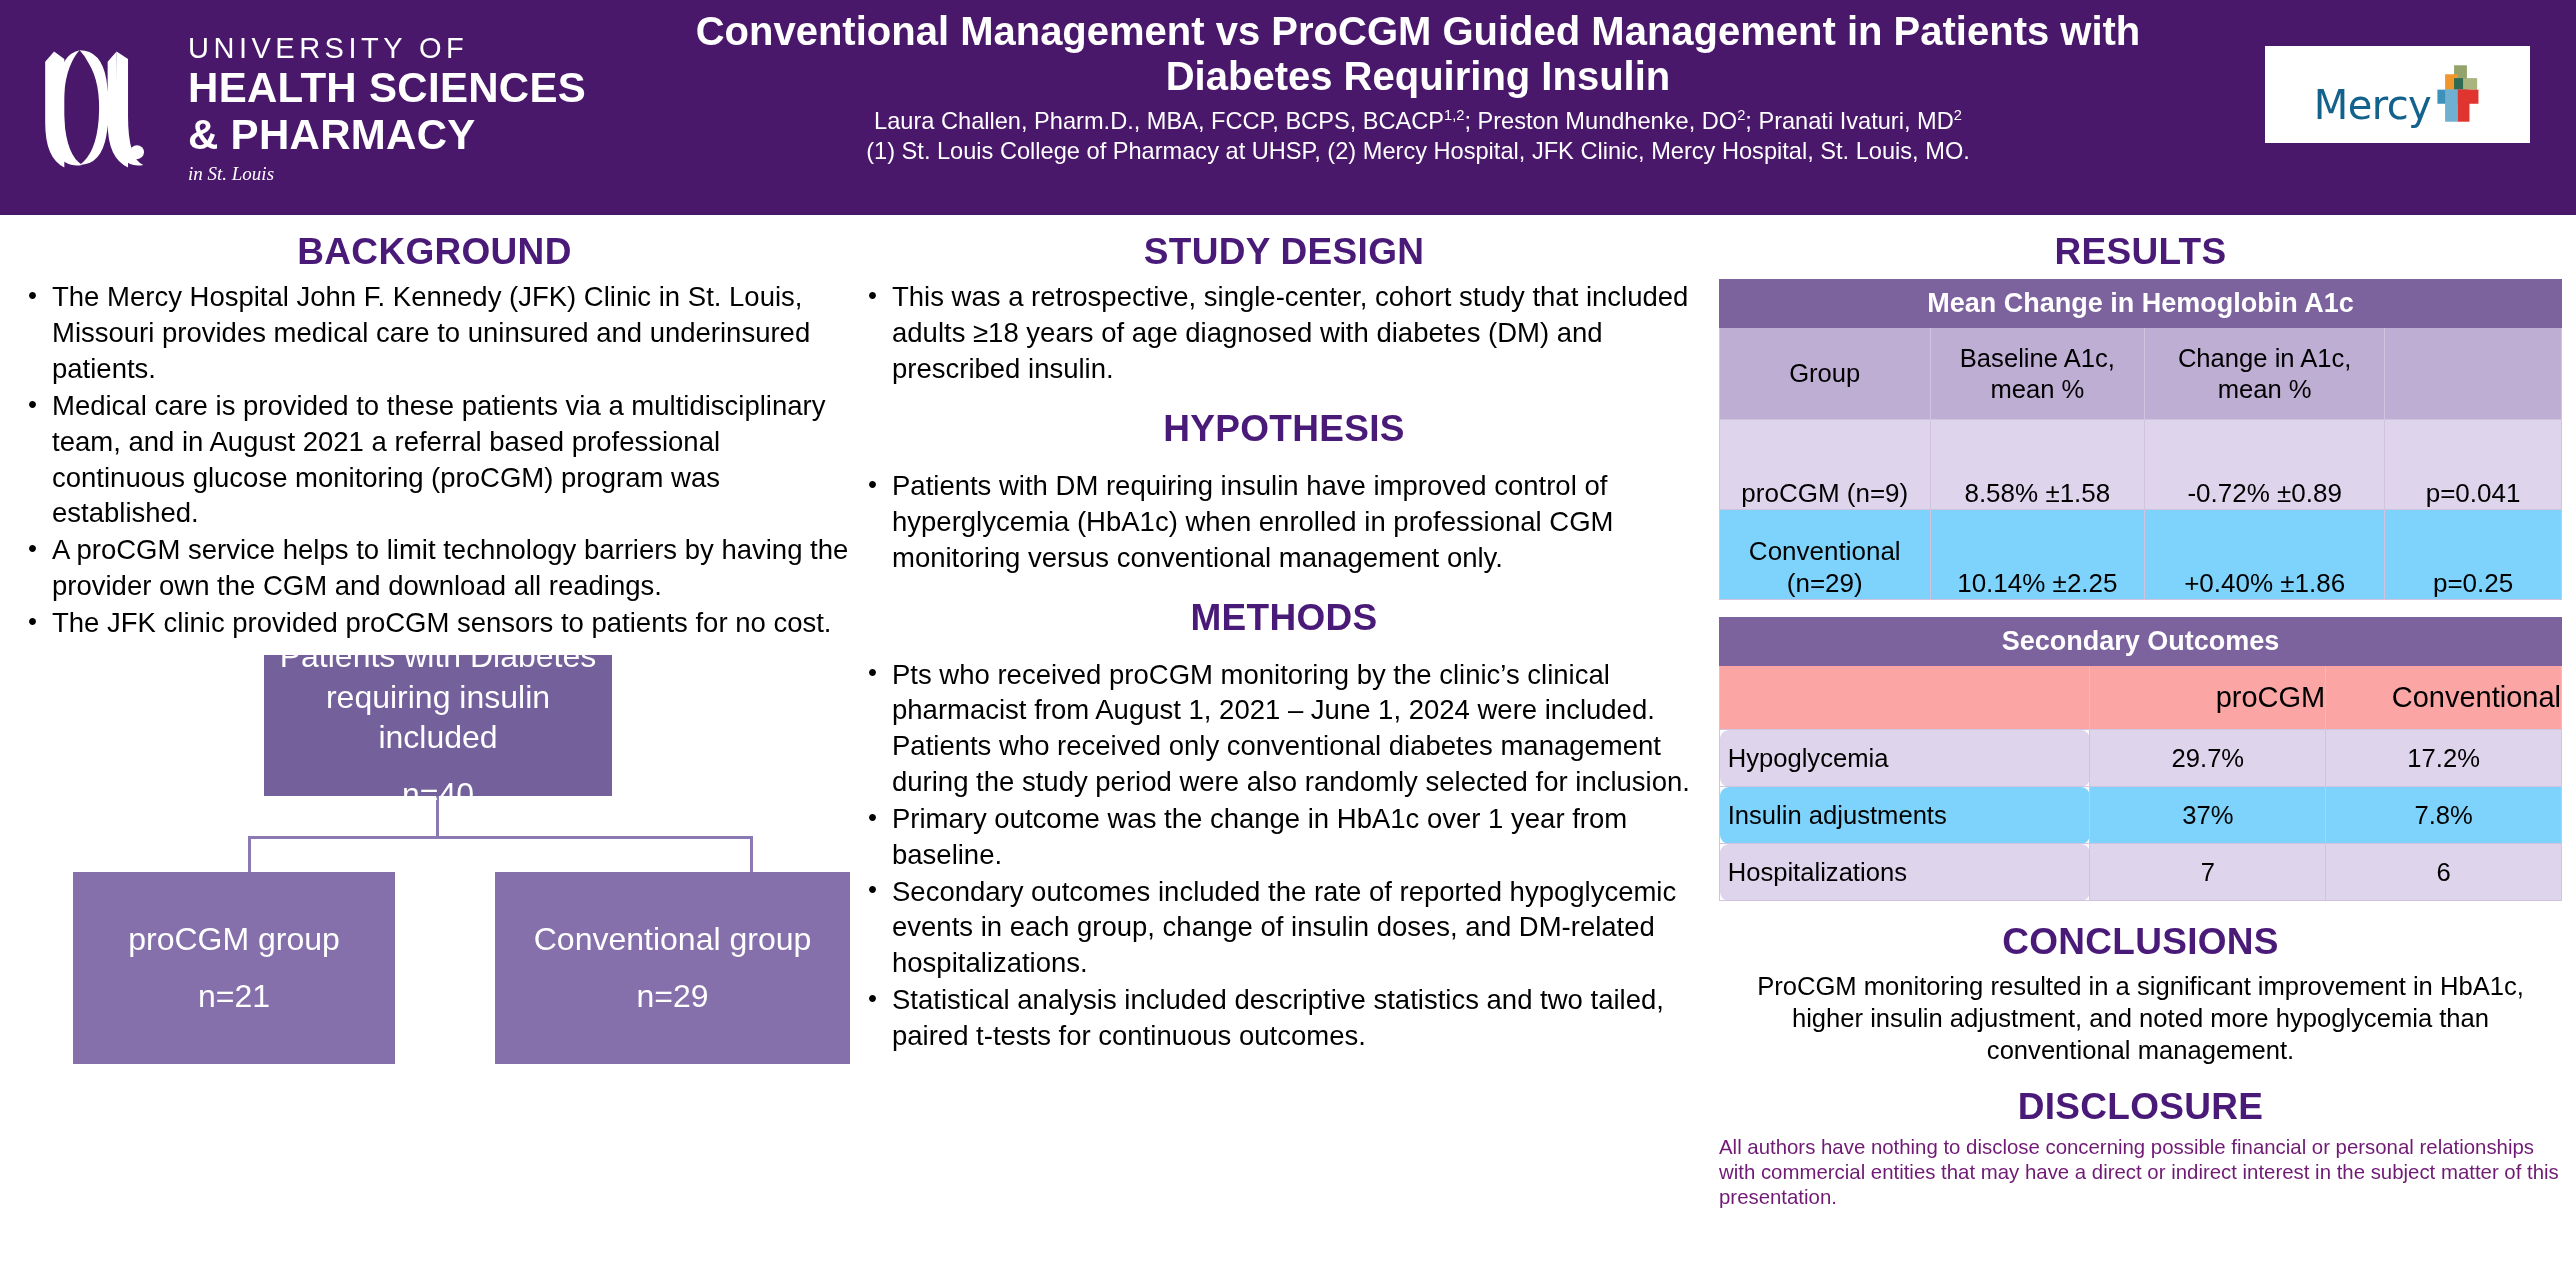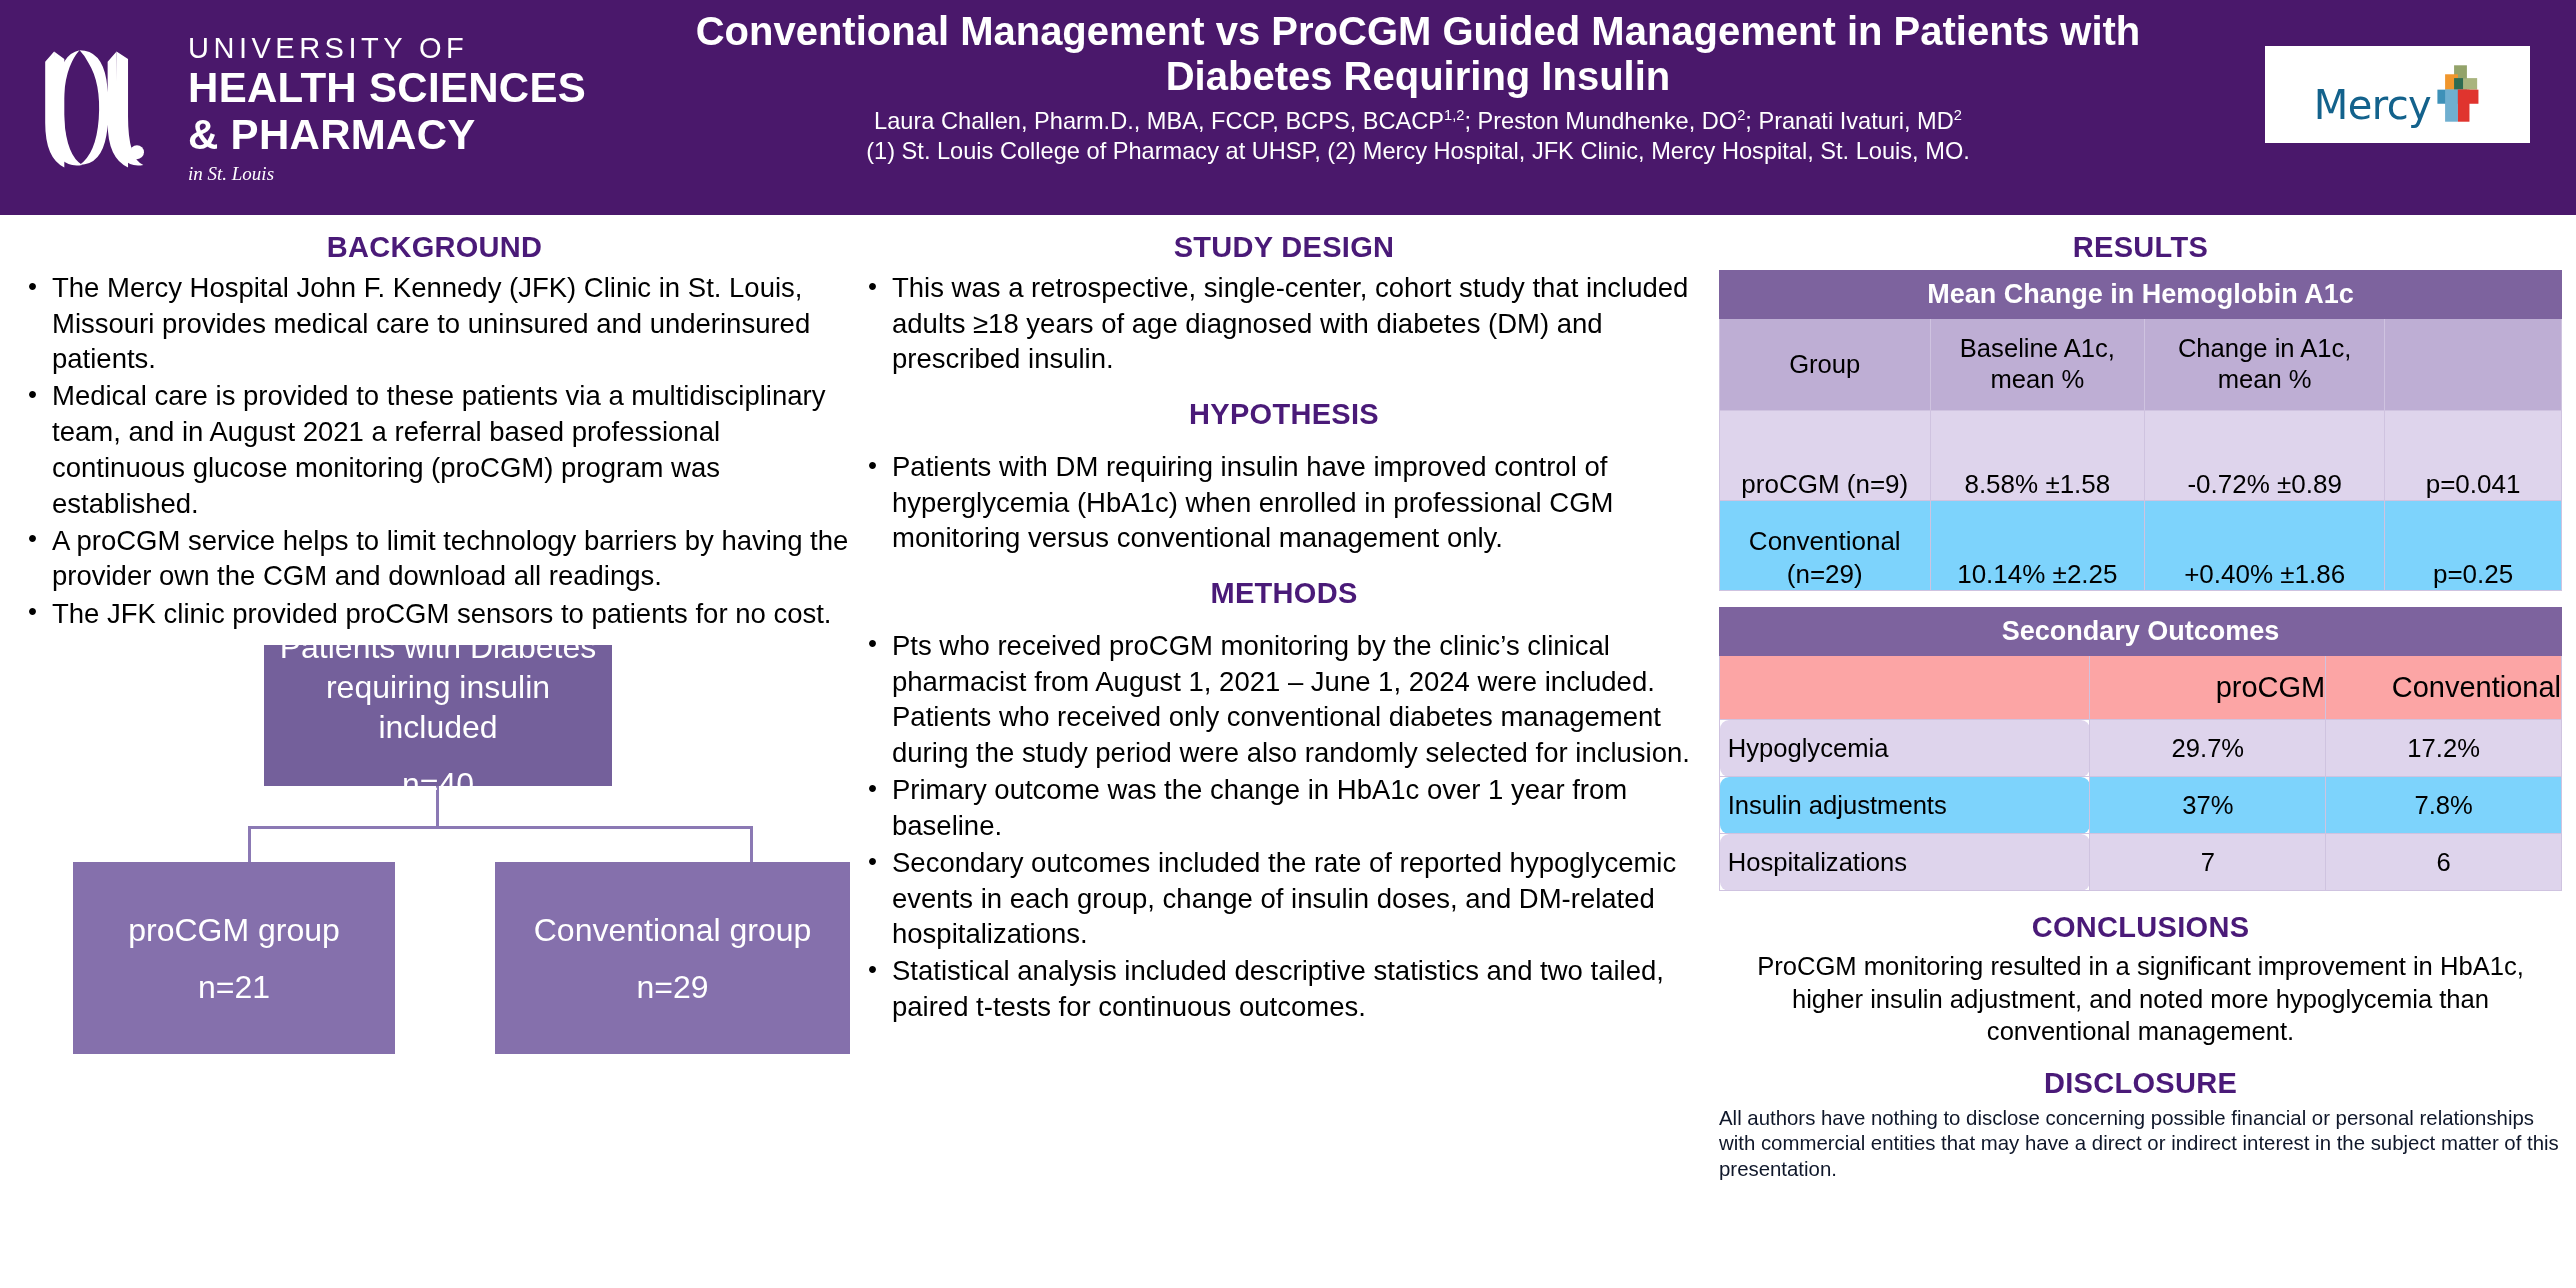--- a/index.html
+++ b/index.html
@@ -49,21 +49,21 @@
     font-family:"DejaVu Sans",sans-serif;line-height:1;}
   .mercy-cross{width:50px;height:59px;position:relative;margin-bottom:2.6px;}
 
   
   .col{position:absolute;top:230px;}
   .col-left{left:19px;width:831px;}
   .col-mid{left:859px;width:850px;}
   .col-right{left:1719px;width:843px;}
 
   h2.sec{
-    color:#4A1A78;font-size:29px;font-weight:700;text-align:center;
+    color:#4A1A78;font-size:37px;font-weight:700;text-align:center;
     margin:0 0 5.1px 0;letter-spacing:0.3px;line-height:1.2;
   }
 
   ul.bl{list-style:none;margin:0;padding:0;}
   ul.bl>li{
     position:relative;padding-left:33px;font-size:27.5px;line-height:1.30;
     color:#000;margin:0 0 1.3px 0;
   }
   ul.bl>li:before{
     content:"\2022";position:absolute;left:9px;top:-1.3px;font-size:25.6px;line-height:1.35;
@@ -106,21 +106,21 @@
   .so-head td{
     background:#fca5a5;color:#000;font-size:29px;text-align:right;
     vertical-align:middle;height:63px;
   }
   .so-row td{font-size:25.6px;color:#000;height:56px;vertical-align:middle;text-align:center;}
   .so-row td.lbl{text-align:left;padding-left:7.7px;border-radius:9px;}
 
   .tbl-gap{height:16.6px;}
 
   .para{font-size:25.6px;line-height:1.26;color:#000;text-align:center;margin:0;}
-  .para-sm{font-size:20.4px;line-height:1.24;color:#0f172a;text-align:left;margin:0;}
+  .para-sm{font-size:20.4px;line-height:1.24;color:#701a75;text-align:left;margin:0;}
   .spacer-18{height:11.5px;}
   .spacer-30{height:19px;}
 </style>
 </head>
 <body>
 
 <div class="header">
 
   <div class="logo-uhsp">
     <div class="logo-mark">

